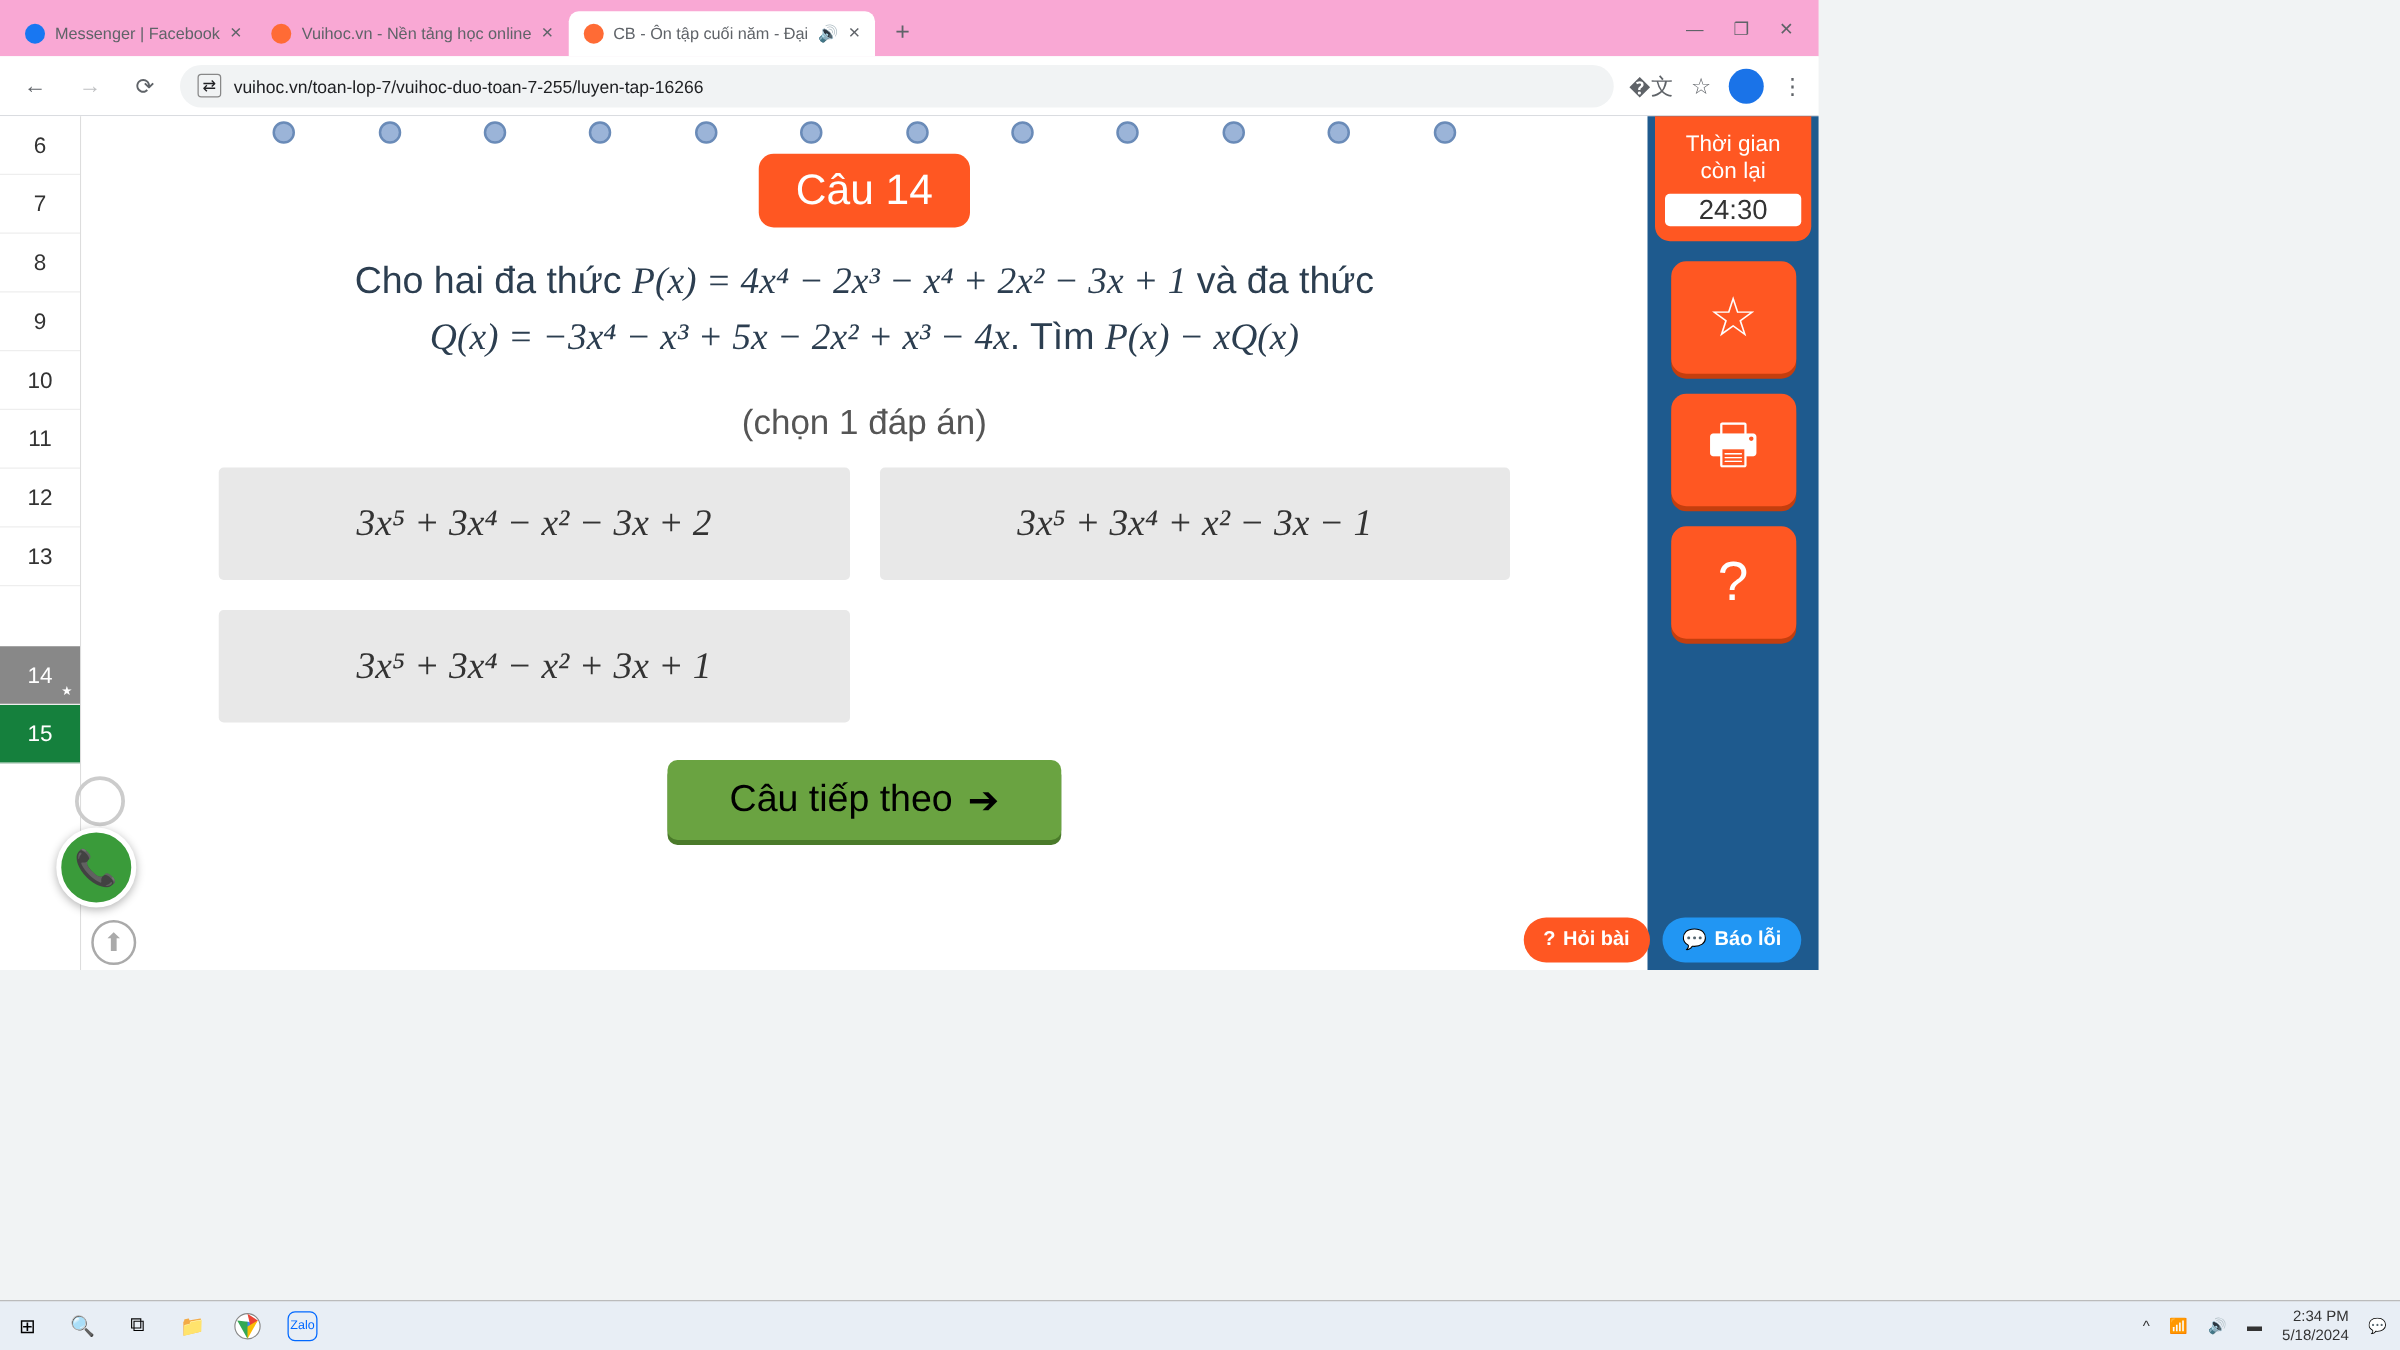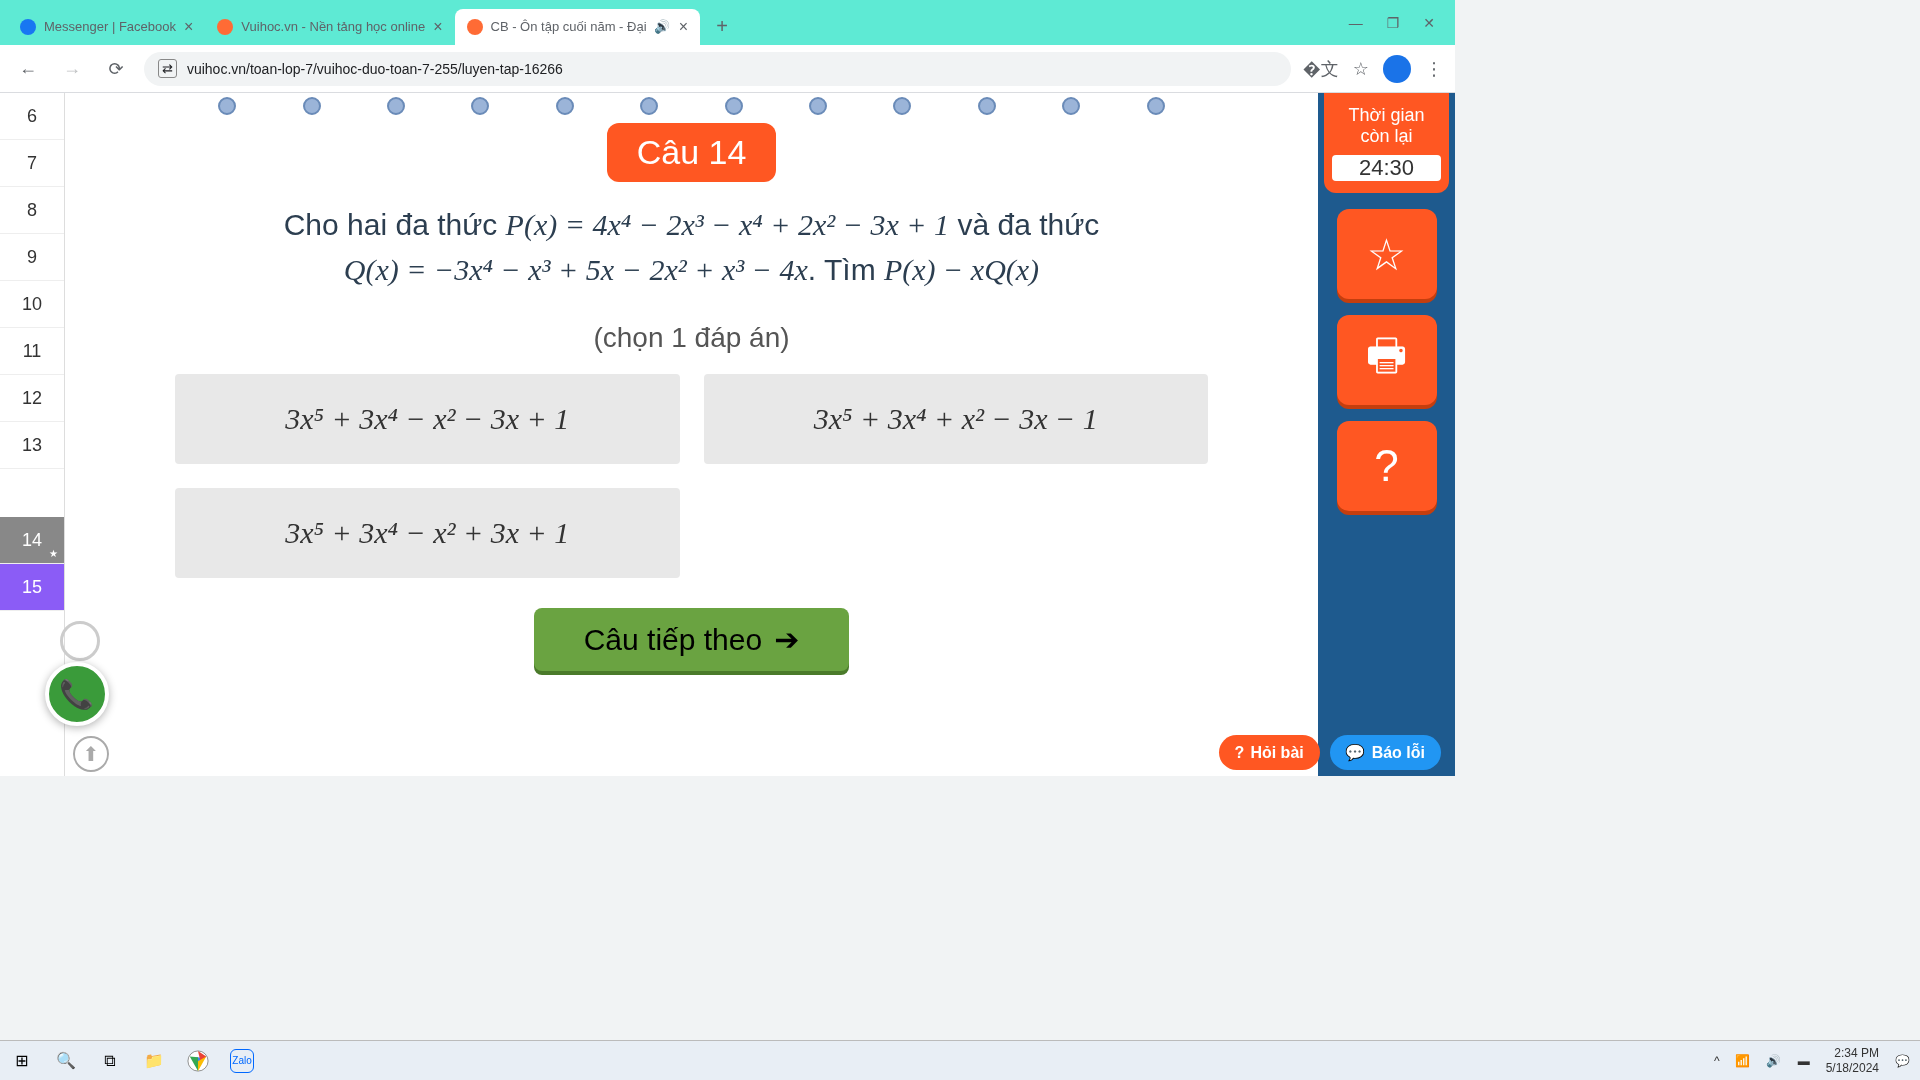--- a/index.html
+++ b/index.html
@@ -1,19 +1,19 @@
 <!DOCTYPE html>
 <html><head>
 <meta charset="utf-8">
 <style>
 * { margin: 0; padding: 0; box-sizing: border-box; font-family: Arial, sans-serif; }
 body { width: 1455px; height: 816px; overflow: hidden; background: #f1f3f4; }
 
 
-.browser-top { background: #5eead4; height: 45px; display: flex; align-items: center; padding: 0 8px; }
+.browser-top { background: #f9a8d4; height: 45px; display: flex; align-items: center; padding: 0 8px; }
 .tab { display: flex; align-items: center; height: 36px; padding: 0 12px; margin-top: 8px; border-radius: 8px 8px 0 0; gap: 8px; font-size: 13px; color: #5f6368; max-width: 260px; }
 .tab.active { background: #fff; }
 .tab-icon { width: 16px; height: 16px; border-radius: 50%; flex-shrink: 0; }
 .fb-icon { background: #1877f2; }
 .vh-icon { background: #ff6b35; }
 .tab-title { white-space: nowrap; overflow: hidden; text-overflow: ellipsis; flex: 1; }
 .tab-close { font-size: 16px; color: #5f6368; cursor: pointer; }
 .tab-add { width: 28px; height: 28px; display: flex; align-items: center; justify-content: center; font-size: 20px; color: #5f6368; margin-left: 8px; margin-top:8px; }
 .window-controls { margin-left: auto; display: flex; gap: 24px; padding-right: 12px; color: #5f6368; font-size: 14px; }
 
@@ -22,21 +22,21 @@
 .url-box { flex: 1; height: 34px; background: #f1f3f4; border-radius: 17px; display: flex; align-items: center; padding: 0 14px; font-size: 14px; color: #202124; gap: 10px; }
 .addr-icons { display: flex; gap: 14px; color: #5f6368; font-size: 18px; align-items: center; }
 .profile { width: 28px; height: 28px; border-radius: 50%; background: #1a73e8; }
 
 
 .content { position: relative; height: calc(100% - 45px - 48px - 40px); background: #fff; display: flex; }
 .sidebar-nums { width: 65px; background: #fff; border-right: 1px solid #ddd; }
 .num-item { height: 47px; display: flex; align-items: center; justify-content: center; font-size: 18px; color: #333; border-bottom: 1px solid #eee; }
 .num-item.current { background: #888; color: #fff; position: relative; margin-top: 48px; }
 .num-item.current::after { content: '★'; font-size: 10px; position: absolute; right: 6px; bottom: 4px; }
-.num-item.done { background: #8b5cf6; color: #fff; }
+.num-item.done { background: #15803d; color: #fff; }
 
 .main-area { flex: 1; position: relative; background: #fff; padding: 0 20px; }
 .dots-row { display: flex; justify-content: space-around; padding: 4px 100px 0; }
 .dot { width: 18px; height: 18px; border-radius: 50%; background: #9bb4d8; border: 2px solid #6a8bb8; }
 
 .q-badge { background: #ff5722; color: #fff; font-size: 34px; padding: 10px 30px; border-radius: 12px; margin: 8px auto 20px; width: fit-content; font-weight: 400; }
 
 .q-text { text-align: center; font-size: 30px; color: #2c3e50; line-height: 1.5; padding: 0 30px; font-family: Georgia, serif; }
 .math { font-style: italic; font-family: 'Times New Roman', serif; }
 
@@ -143,21 +143,21 @@
         <div class="dot"></div>
         <div class="dot"></div>
     </div>
     <div class="q-badge">Câu 14</div>
     <div class="q-text">
       <span>Cho hai đa thức </span><span class="math">P(x) = 4x⁴ − 2x³ − x⁴ + 2x² − 3x + 1</span><span> và đa thức</span><br>
       <span class="math">Q(x) = −3x⁴ − x³ + 5x − 2x² + x³ − 4x</span><span>. Tìm </span><span class="math">P(x) − xQ(x)</span>
     </div>
     <div class="hint">(chọn 1 đáp án)</div>
     <div class="options">
-      <div class="option">3x⁵ + 3x⁴ − x² − 3x + 1</div>
+      <div class="option">3x⁵ + 3x⁴ − x² − 3x + 2</div>
       <div class="option">3x⁵ + 3x⁴ + x² − 3x − 1</div>
       <div class="option">3x⁵ + 3x⁴ − x² + 3x + 1</div>
     </div>
     <div class="next-btn">
       <span>Câu tiếp theo</span>
       <span>➔</span>
     </div>
     <div class="scroll-top">⬆</div>
   </div>
 

